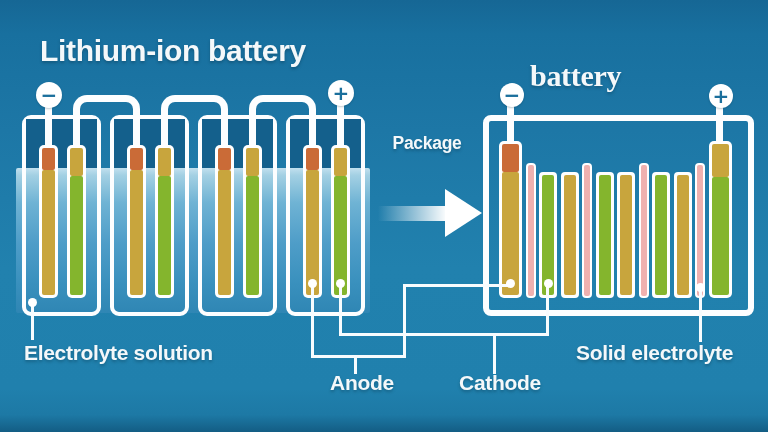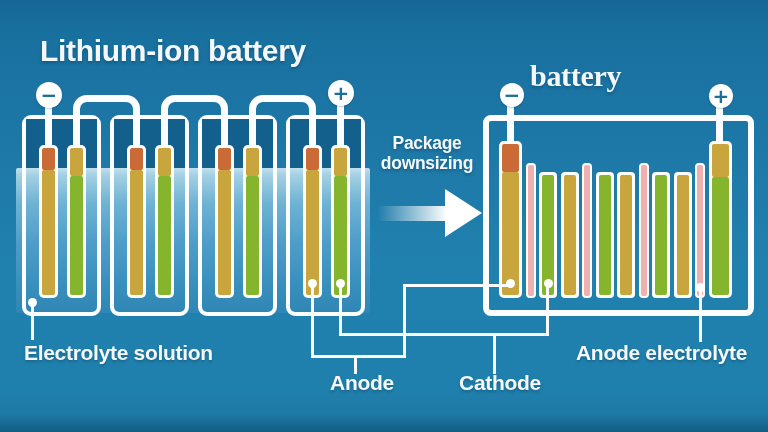--- a/index.html
+++ b/index.html
@@ -57,21 +57,20 @@
 </head>
 <body>
 
 <div class="stage">
 
   <div class="txt title" style="left:40px;top:34px;">Lithium-ion battery</div>
   <div class="txt title" style="left:530px;top:59px;font-family:Liberation Serif, serif;">battery</div>
 
   <div class="txt pkg" style="left:370px;top:134px;width:114px;">
     <span>Package</span><br>
-    <span>downsizing</span>
   </div>
   <div class="arrow-tail"></div>
   <div class="arrow-head"></div>
 
   <div class="liquid"></div>
 
   <div id="liion-cells">
       <div class="cell" style="left: 22px;">
         <div class="cell-dark"></div>
         <div class="libar" style="left: 13px;">
@@ -200,14 +199,14 @@
   <div class="lead" style="left:493px;top:334px;width:3px;height:40px;"></div>
   <div class="dot" style="left:336px;top:278.5px;"></div>
   <div class="dot" style="left:543.5px;top:278.5px;"></div>
 
   <div class="lead" style="left:698.5px;top:287px;width:3px;height:55px;"></div>
   <div class="dot" style="left:695.5px;top:282.5px;"></div>
 
   <div class="txt lbl" style="left:24px;top:341px;">Electrolyte solution</div>
   <div class="txt lbl" style="left:450px;top:371px;width:100px;text-align:center;">Cathode</div>
   <div class="txt lbl" style="left:312px;top:371px;width:100px;text-align:center;">Anode</div>
-  <div class="txt lbl" style="left:576px;top:341px;">Anode electrolyte</div>
+  <div class="txt lbl" style="left:576px;top:341px;">Solid electrolyte</div>
 </div>
 
 </body></html>

